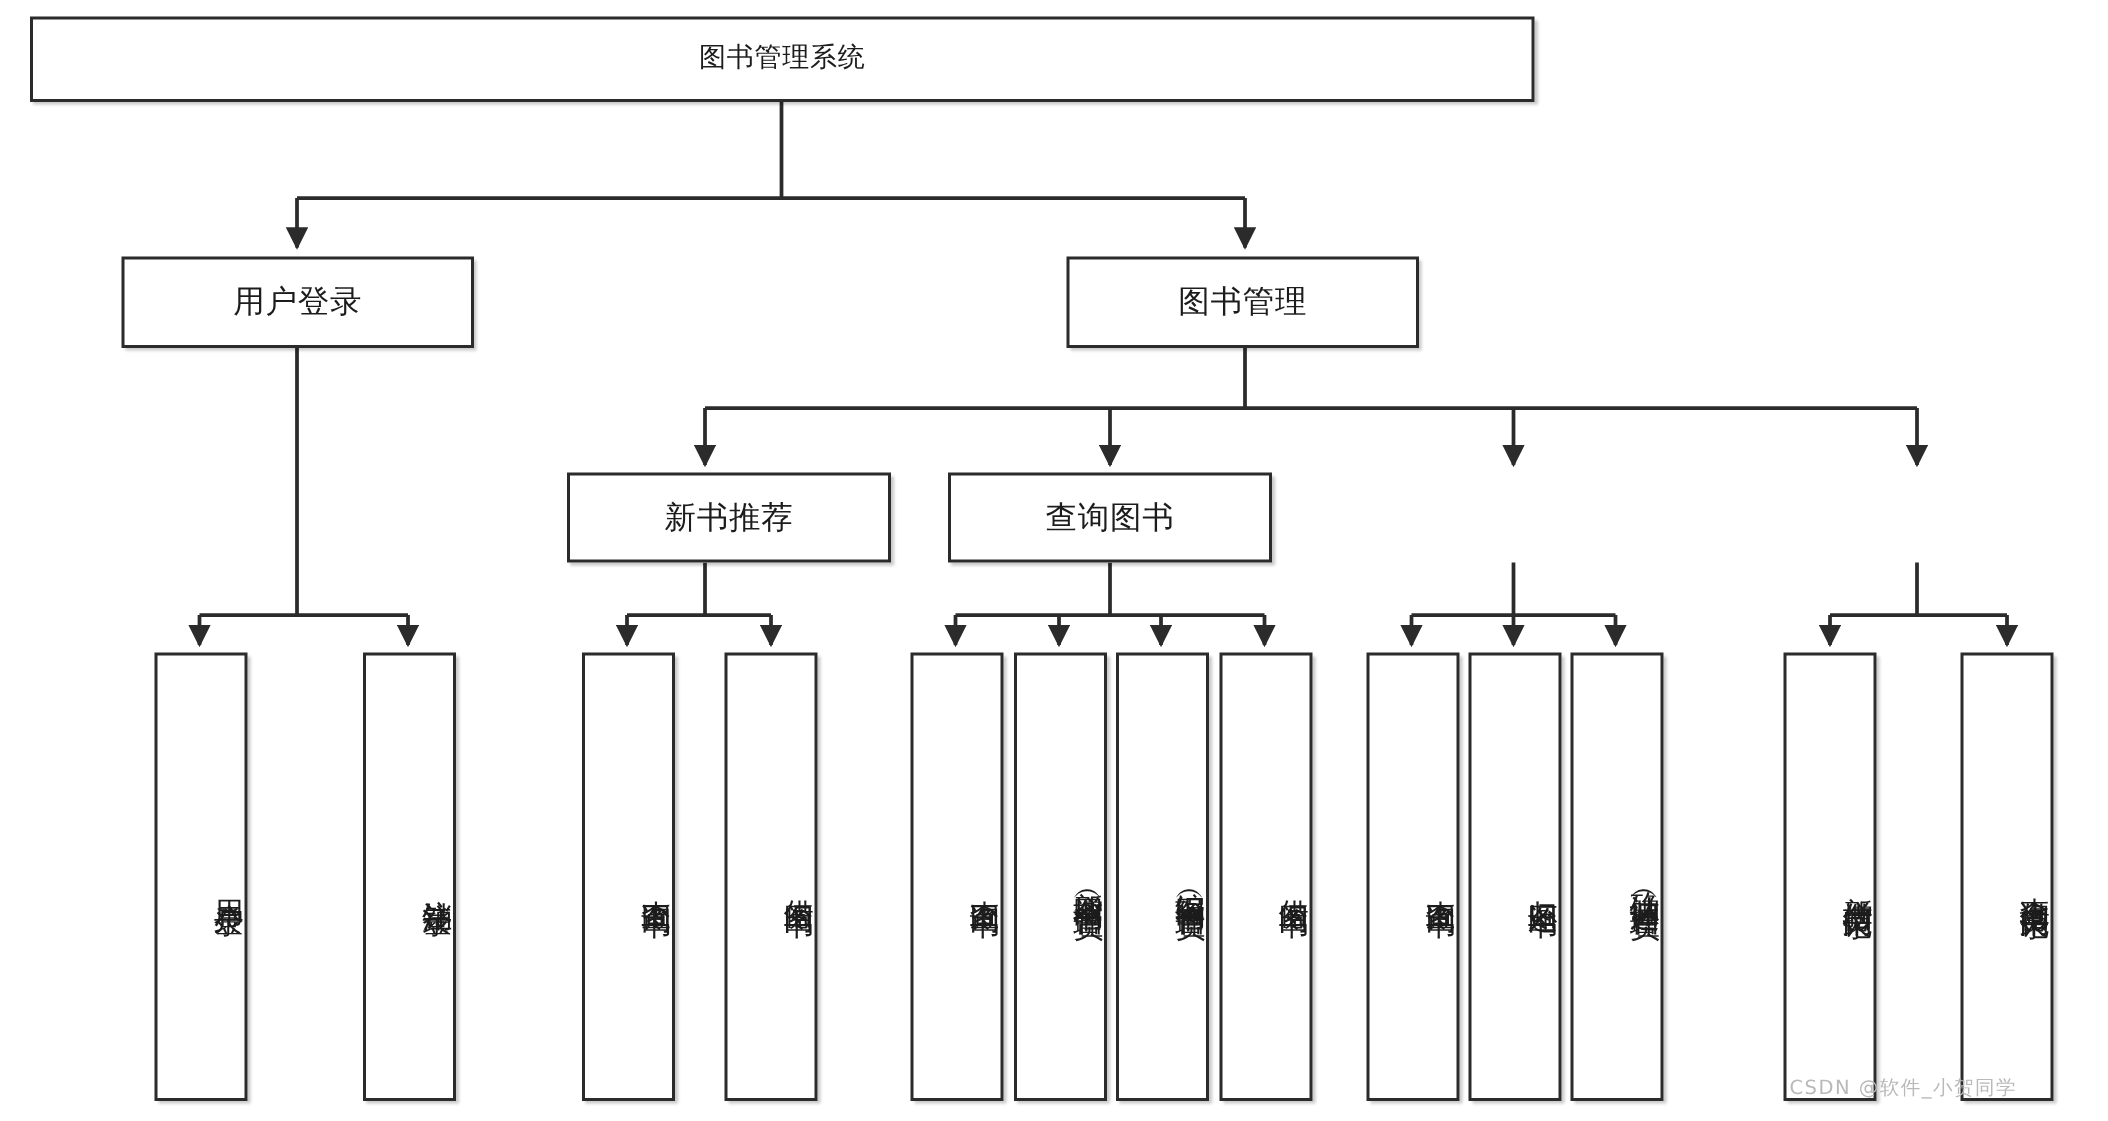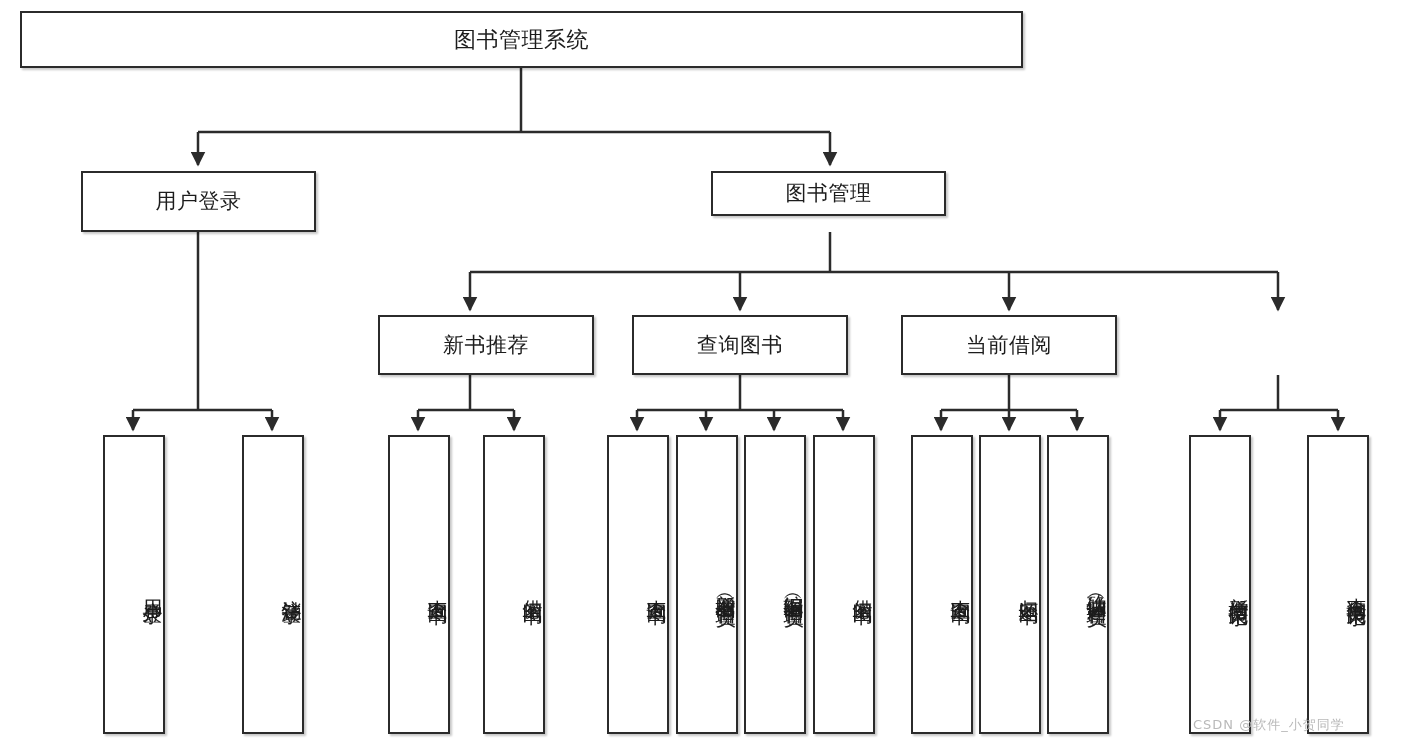--- a/index.html
+++ b/index.html
@@ -35,21 +35,21 @@
     align-items: center;
     justify-content: center;
     color: #1c1c1c;
   }
   .node.horiz {
     font-size: 21px;
     letter-spacing: 0.5px;
     line-height: 1.15;
   }
   .node.root {
-    font-size: 22px;
+    font-size: 18px;
   }
   .node.vert {
     writing-mode: vertical-rl;
     text-orientation: upright;
     font-size: 20px;
     letter-spacing: 2px;
     line-height: 1.05;
     align-items: flex-start;
     justify-content: center;
     padding-top: 6px;
@@ -123,32 +123,29 @@
     </g>
   </svg>
 
   <div class="node horiz root" style="left:20px; top:11px; width:1003px; height:57px;">
     <span>图书管理系统</span>
   </div>
 
   <div class="node horiz" style="left:81px; top:171px; width:235px; height:61px;">
     <span>用户登录</span>
   </div>
-  <div class="node horiz" style="left:711px; top:171px; width:235px; height:45px;">
+  <div class="node horiz" style="left:711px; top:171px; width:235px; height:61px;">
     <span>图书管理</span>
   </div>
 
   <div class="node horiz" style="left:378px; top:315px; width:216px; height:60px;">
     <span>新书推荐</span>
   </div>
   <div class="node horiz" style="left:632px; top:315px; width:216px; height:60px;">
     <span>查询图书</span>
-  </div>
-  <div class="node horiz" style="left:901px; top:315px; width:216px; height:60px;">
-    <span>当前借阅</span>
   </div>
 
   <div class="node vert" style="left:103px; top:435px; width:62px; height:299px;">
     <span class="vtext">用户登录</span>
   </div>
   <div class="node vert" style="left:242px; top:435px; width:62px; height:299px;">
     <span class="vtext">注销登录</span>
   </div>
 
   <div class="node vert" style="left:388px; top:435px; width:62px; height:299px;">

